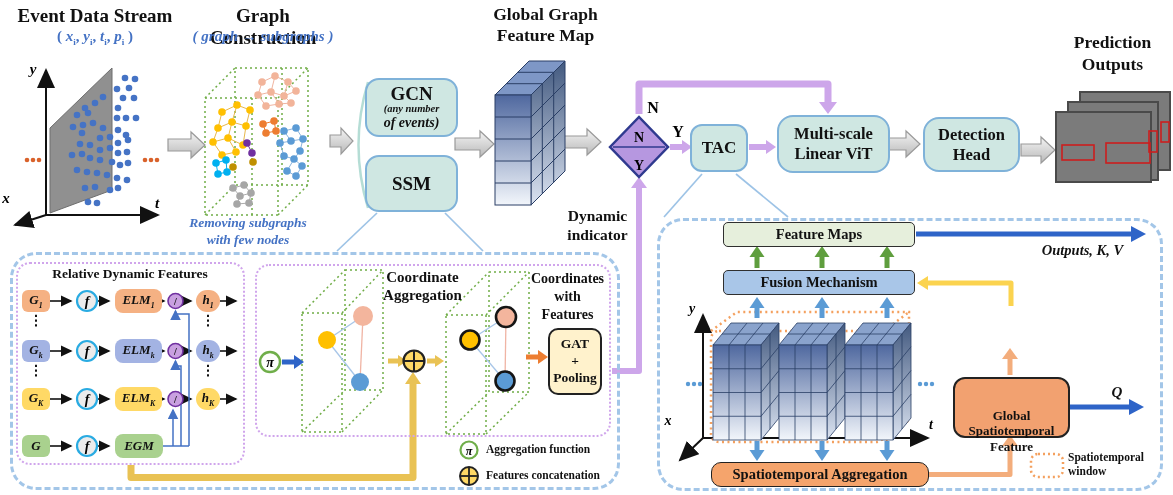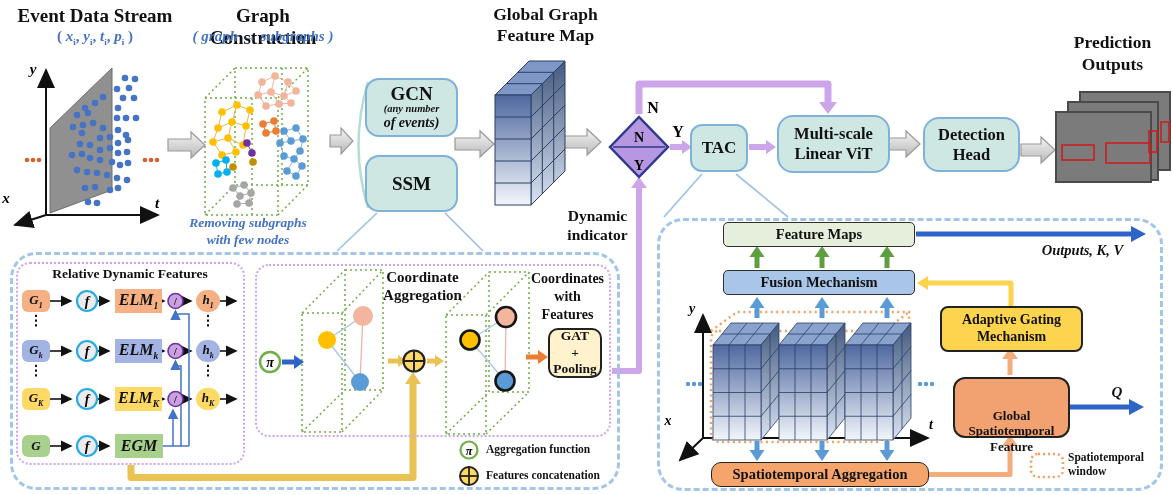--- a/index.html
+++ b/index.html
@@ -9,21 +9,21 @@
   .abs{position:absolute;box-sizing:border-box;}
   .ctr{display:flex;flex-direction:column;align-items:center;justify-content:center;text-align:center;}
   .b{font-weight:bold;}
   .i{font-style:italic;}
   .blue{color:#4472c4;}
   sub{font-size:0.6em;}
   .tealbox{background:#cfe7e2;border:2px solid #7fb2d9;border-radius:14px;}
   .panel-dash{border:3px dashed #a3c6e8;border-radius:26px;background:transparent;}
   .panel-dot{border:2px dotted #d0a5ec;border-radius:14px;background:transparent;}
   .gbox{border-radius:6px;font-size:13px;font-weight:bold;font-style:italic;}
-  .elmbox{border-radius:0;font-size:16px;font-weight:bold;font-style:italic;justify-content:center;}
+  .elmbox{border-radius:8px;font-size:13px;font-weight:bold;font-style:italic;justify-content:center;}
   .hbox{border-radius:11px;font-size:13px;font-weight:bold;font-style:italic;}
   .r1{background:#f5b183;} .r2{background:#a3b3e3;} .r3{background:#ffd966;} .r4{background:#a9d18e;}
   .dkbox{border:1.6px solid #2f2f2f;border-radius:5px;font-weight:bold;}
   .vdots{font-size:14px;font-weight:bold;line-height:1;text-align:center;}
   svg text{font-family:"Liberation Serif",serif;}
 </style>
 </head>
 <body>
 
 <div id="stage">
@@ -660,38 +660,34 @@
 
 <div class="abs b" style="left:365px;top:268px;width:115px;text-align:center;font-size:15px;line-height:1.2;">
   <div>Coordinate</div>
       <div>Aggregation</div>
 </div>
 <div class="abs b" style="left:520px;top:270px;width:95px;text-align:center;font-size:14px;line-height:1.28;">
   <div>Coordinates</div>
       <div>with</div>
       <div>Features</div>
 </div>
-<div class="abs ctr" style="left:548px;top:328px;width:54px;height:50px;background:#fff2cc;border:2px solid #222;border-radius:10px;">
+<div class="abs ctr" style="left:548px;top:328px;width:54px;height:67px;background:#fff2cc;border:2px solid #222;border-radius:10px;">
   <span class="b" style="font-size:13.5px;line-height:1.25;">GAT</span>
   <span class="b" style="font-size:13.5px;line-height:1.25;">+</span>
   <span class="b" style="font-size:13.5px;line-height:1.25;">Pooling</span>
 </div>
 <div class="abs b" style="left:486px;top:443px;width:150px;font-size:11.5px;">Aggregation function</div>
 <div class="abs b" style="left:486px;top:469px;width:160px;font-size:11.5px;">Features concatenation</div>
 
 <div class="abs ctr dkbox" style="left:723px;top:222px;width:192px;height:25px;background:#e6efdc;font-size:14.5px;">
       <span>Feature Maps</span>
     </div>
 <div class="abs ctr dkbox" style="left:723px;top:270px;width:192px;height:25px;background:#a9c6e8;font-size:14.5px;">
       <span>Fusion Mechanism</span>
     </div>
-<div class="abs ctr" style="left:940px;top:306px;width:143px;height:46px;background:#fdd44d;border:2px solid #222;border-radius:8px;">
-  <span class="b" style="font-size:14px;line-height:1.2;">Adaptive Gating</span>
-  <span class="b" style="font-size:14px;line-height:1.2;">Mechanism</span>
-</div>
 <div class="abs ctr" style="left:953px;top:377px;width:117px;height:61px;background:#f2a170;border:2px solid #222;border-radius:12px;">
   <span class="b" style="font-size:13px;line-height:1.2;margin-top:47px;">Global</span>
   <span class="b" style="font-size:13px;line-height:1.2;">Spatiotemporal</span>
   <span class="b" style="font-size:13px;line-height:1.2;">Feature</span>
 </div>
 <div class="abs ctr" style="left:711px;top:462px;width:218px;height:25px;background:#f5a46c;border:1.6px solid #222;border-radius:10px;">
   <span class="b" style="font-size:14.5px;text-align:right;">Spatiotemporal Aggregation</span>
 </div>
 <div class="abs b i" style="left:1000px;top:242px;width:165px;text-align:center;font-size:14.5px;">Outputs, K, V</div>
 <div class="abs b i" style="left:1102px;top:384px;width:30px;text-align:center;font-size:15px;">Q</div>

